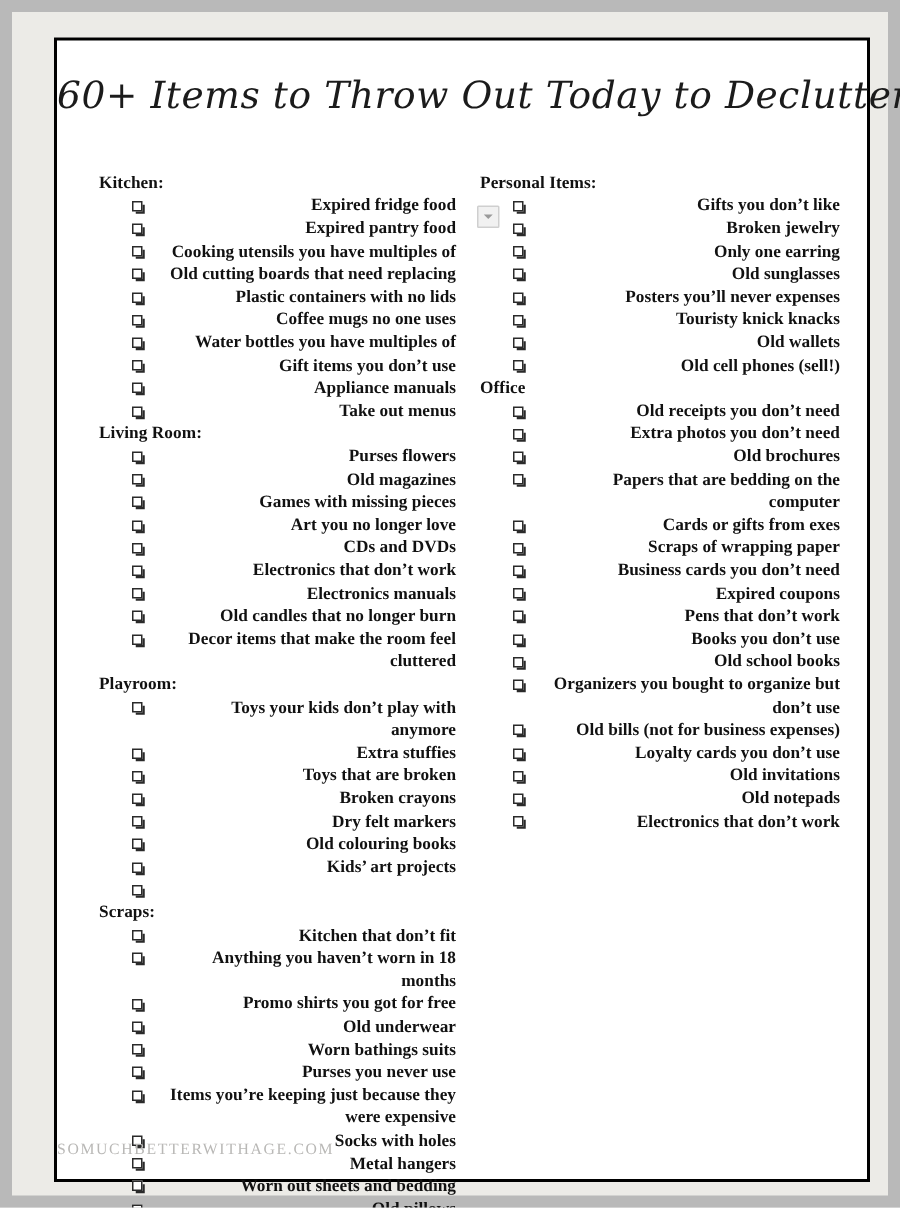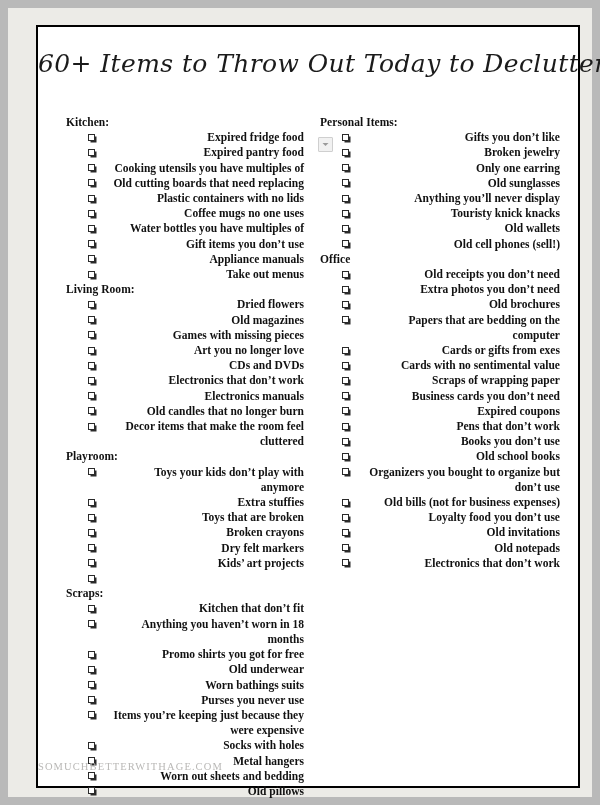--- a/index.html
+++ b/index.html
@@ -220,21 +220,21 @@
                   <span class="checkbox"></span>
                   <span class="item-text">Take out menus</span>
                 </li>
               </ul>
             </div>
             <div class="section">
               <div class="section-heading">Living Room:</div>
               <ul class="items">
                 <li class="item">
                   <span class="checkbox"></span>
-                  <span class="item-text">Dried flowers</span>
+                  <span class="item-text">Purses flowers</span>
                 </li>
                 <li class="item">
                   <span class="checkbox"></span>
                   <span class="item-text">Old magazines</span>
                 </li>
                 <li class="item">
                   <span class="checkbox"></span>
                   <span class="item-text">Games with missing pieces</span>
                 </li>
                 <li class="item">
@@ -278,20 +278,24 @@
                   <span class="checkbox"></span>
                   <span class="item-text">Toys that are broken</span>
                 </li>
                 <li class="item">
                   <span class="checkbox"></span>
                   <span class="item-text">Broken crayons</span>
                 </li>
                 <li class="item">
                   <span class="checkbox"></span>
                   <span class="item-text">Dry felt markers</span>
+                </li>
+                <li class="item">
+                  <span class="checkbox"></span>
+                  <span class="item-text">Old colouring books</span>
                 </li>
                 <li class="item">
                   <span class="checkbox"></span>
                   <span class="item-text">Kids’ art projects</span>
                 </li>
                 <li class="item">
                   <span class="checkbox"></span>
                   <span class="item-text"></span>
                 </li>
               </ul>
@@ -361,21 +365,21 @@
                 <li class="item">
                   <span class="checkbox"></span>
                   <span class="item-text">Only one earring</span>
                 </li>
                 <li class="item">
                   <span class="checkbox"></span>
                   <span class="item-text">Old sunglasses</span>
                 </li>
                 <li class="item">
                   <span class="checkbox"></span>
-                  <span class="item-text">Anything you’ll never display</span>
+                  <span class="item-text">Posters you’ll never expenses</span>
                 </li>
                 <li class="item">
                   <span class="checkbox"></span>
                   <span class="item-text">Touristy knick knacks</span>
                 </li>
                 <li class="item">
                   <span class="checkbox"></span>
                   <span class="item-text">Old wallets</span>
                 </li>
                 <li class="item">
@@ -402,24 +406,20 @@
                 <li class="item">
                   <span class="checkbox"></span>
                   <span class="item-text">Papers that are bedding on the computer</span>
                 </li>
                 <li class="item">
                   <span class="checkbox"></span>
                   <span class="item-text">Cards or gifts from exes</span>
                 </li>
                 <li class="item">
                   <span class="checkbox"></span>
-                  <span class="item-text">Cards with no sentimental value</span>
-                </li>
-                <li class="item">
-                  <span class="checkbox"></span>
                   <span class="item-text">Scraps of wrapping paper</span>
                 </li>
                 <li class="item">
                   <span class="checkbox"></span>
                   <span class="item-text">Business cards you don’t need</span>
                 </li>
                 <li class="item">
                   <span class="checkbox"></span>
                   <span class="item-text">Expired coupons</span>
                 </li>
@@ -438,21 +438,21 @@
                 <li class="item">
                   <span class="checkbox"></span>
                   <span class="item-text">Organizers you bought to organize but don’t use</span>
                 </li>
                 <li class="item">
                   <span class="checkbox"></span>
                   <span class="item-text">Old bills (not for business expenses)</span>
                 </li>
                 <li class="item">
                   <span class="checkbox"></span>
-                  <span class="item-text">Loyalty food you don’t use</span>
+                  <span class="item-text">Loyalty cards you don’t use</span>
                 </li>
                 <li class="item">
                   <span class="checkbox"></span>
                   <span class="item-text">Old invitations</span>
                 </li>
                 <li class="item">
                   <span class="checkbox"></span>
                   <span class="item-text">Old notepads</span>
                 </li>
                 <li class="item">

